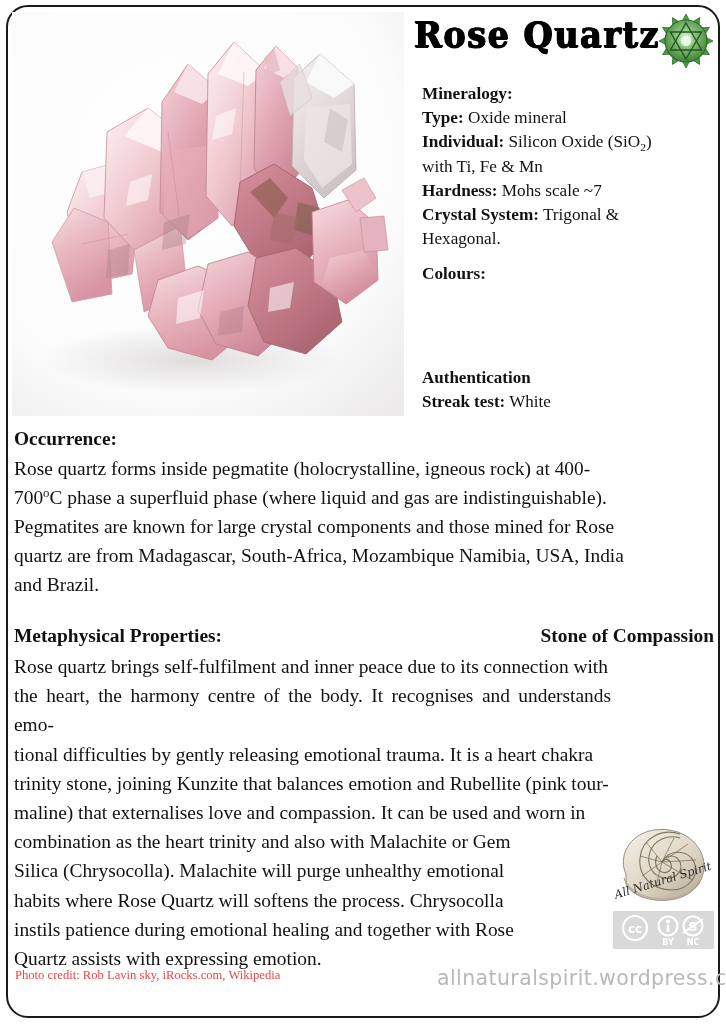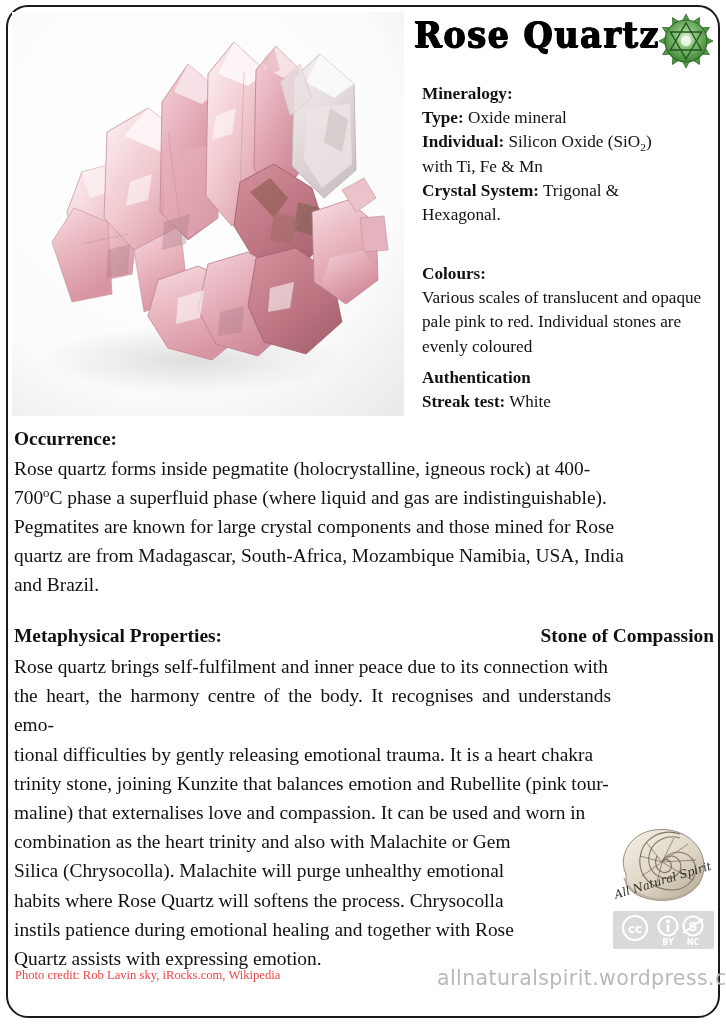--- a/index.html
+++ b/index.html
@@ -341,31 +341,34 @@
     <div>
       <b>Type:</b>
       <span>Oxide mineral</span>
     </div>
     <div>
       <b>Individual:</b>
       <span>Silicon Oxide (SiO</span><sub>2</sub><span>)</span>
     </div>
     <div>with Ti, Fe &amp; Mn</div>
     <div>
+      <b>Hardness:</b>
+      <span>Mohs scale ~7</span>
+    </div>
+    <div>
       <b>Crystal System:</b>
       <span>Trigonal &amp;</span>
     </div>
     <div>Hexagonal.</div>
   </div>
 
   <div class="colours">
     <div>
       <b>Colours:</b>
     </div>
-    <div>Various scales of translucent and opaque pale pink to red. Individual stones are evenly coloured</div>
   </div>
 
   <div class="auth">
     <div>
       <b>Authentication</b>
     </div>
     <div>
       <b>Streak test:</b>
       <span>White</span>
     </div>

